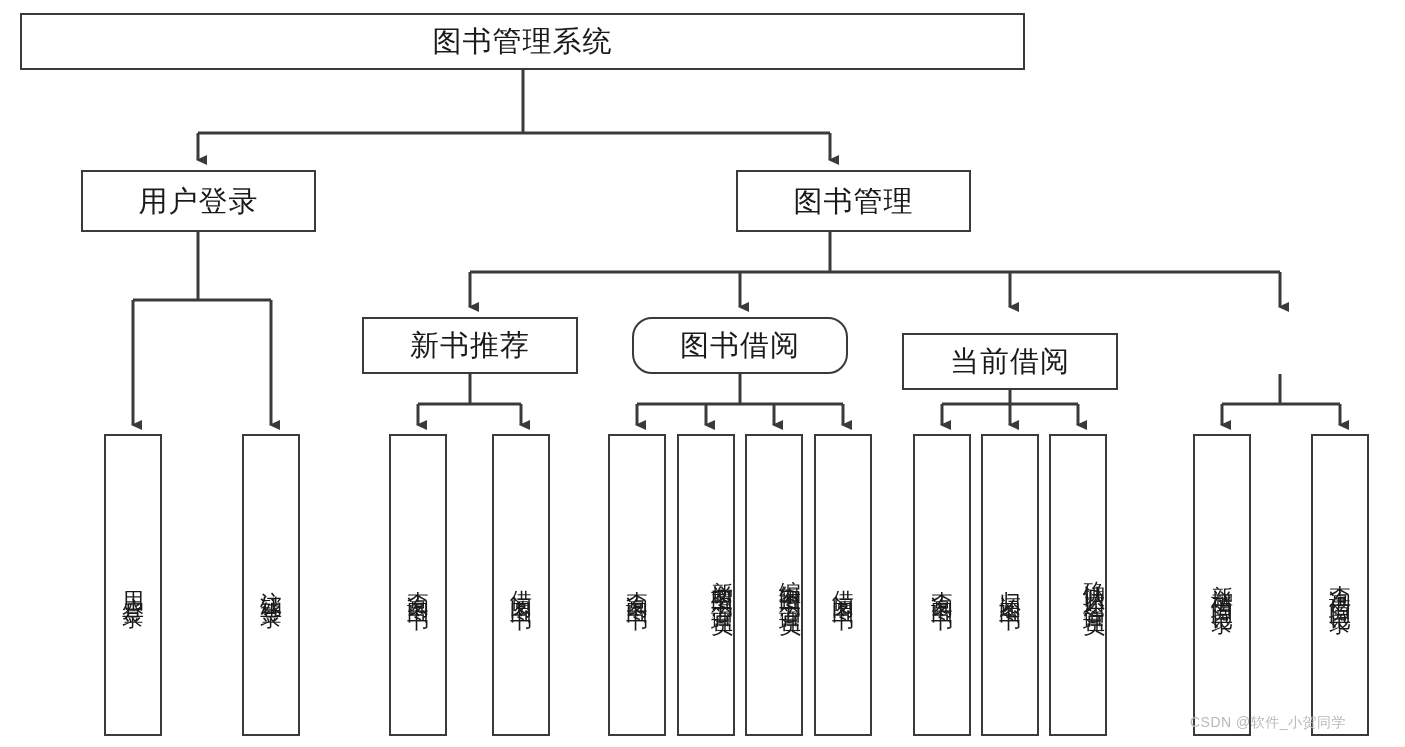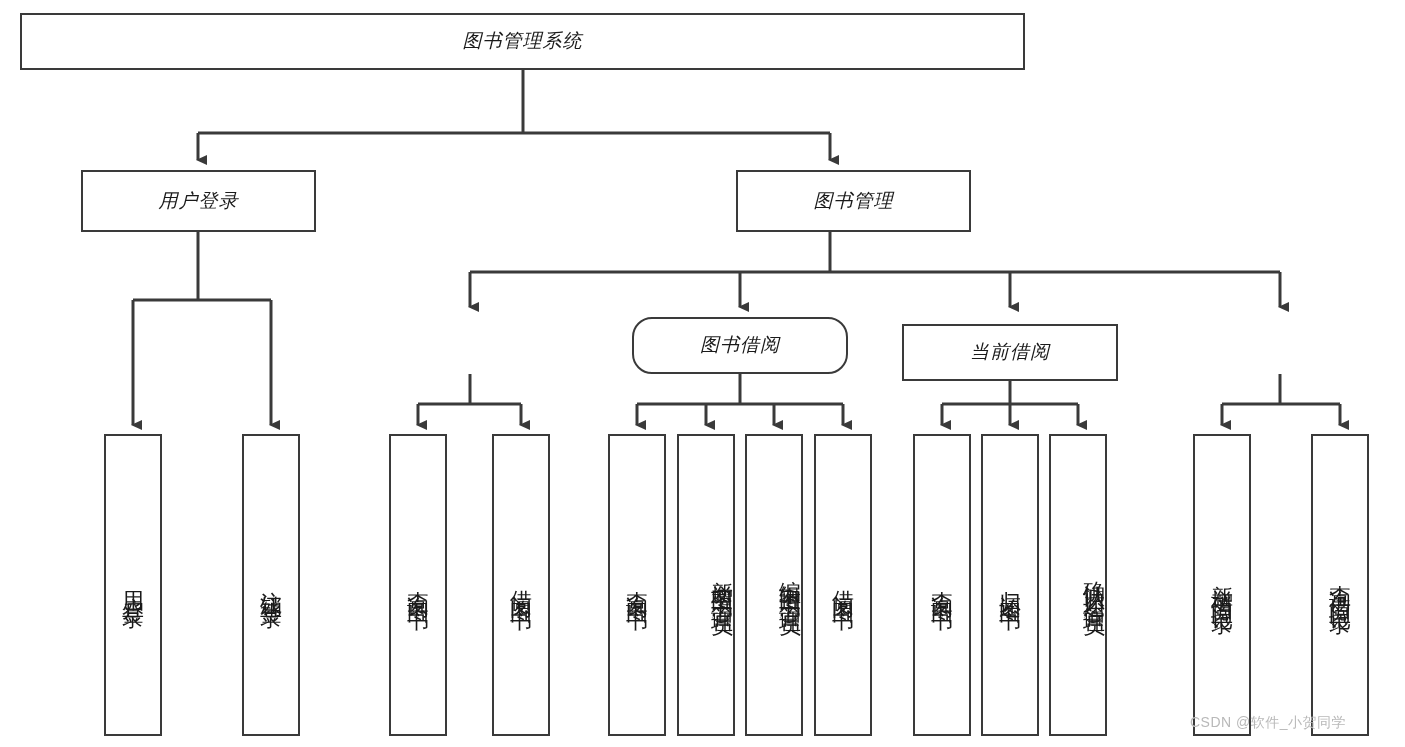--- a/index.html
+++ b/index.html
@@ -21,24 +21,23 @@
     position: absolute;
     box-sizing: border-box;
     border: 2px solid #3a3a3a;
     background: #ffffff;
     display: flex;
     align-items: center;
     justify-content: center;
     color: #1a1a1a;
   }
   .node.horiz {
-    font-size: 19px;
+    font-size: 29px;
     letter-spacing: 1px;
     line-height: 1.2;
-    font-style: italic;
   }
   .node.vert {
     writing-mode: vertical-rl;
     text-orientation: upright;
     font-size: 22px;
     letter-spacing: 6px;
     line-height: 1.0;
     padding-top: 6px;
     padding-bottom: 6px;
     align-items: center;
@@ -126,24 +125,27 @@
     <span>图书管理系统</span>
   </div>
 
   <div class="node horiz" style="left:81px; top:170px; width:235px; height:62px;">
     <span>用户登录</span>
   </div>
   <div class="node horiz" style="left:736px; top:170px; width:235px; height:62px;">
     <span>图书管理</span>
   </div>
 
+  <div class="node horiz" style="left:362px; top:317px; width:216px; height:57px;">
+    <span>新书推荐</span>
+  </div>
   <div class="node horiz" style="left:632px; top:317px; width:216px; height:57px;border-radius:20px;">
     <span>图书借阅</span>
   </div>
-  <div class="node horiz" style="left:902px; top:324px; width:216px; height:57px;">
+  <div class="node horiz" style="left:902px; top:333px; width:216px; height:57px;">
     <span>当前借阅</span>
   </div>
 
   <div class="node vert" style="left:104px; top:434px; width:58px; height:302px;">
     <span>用户登录</span>
   </div>
   <div class="node vert" style="left:242px; top:434px; width:58px; height:302px;">
     <span>注销登录</span>
   </div>
 

